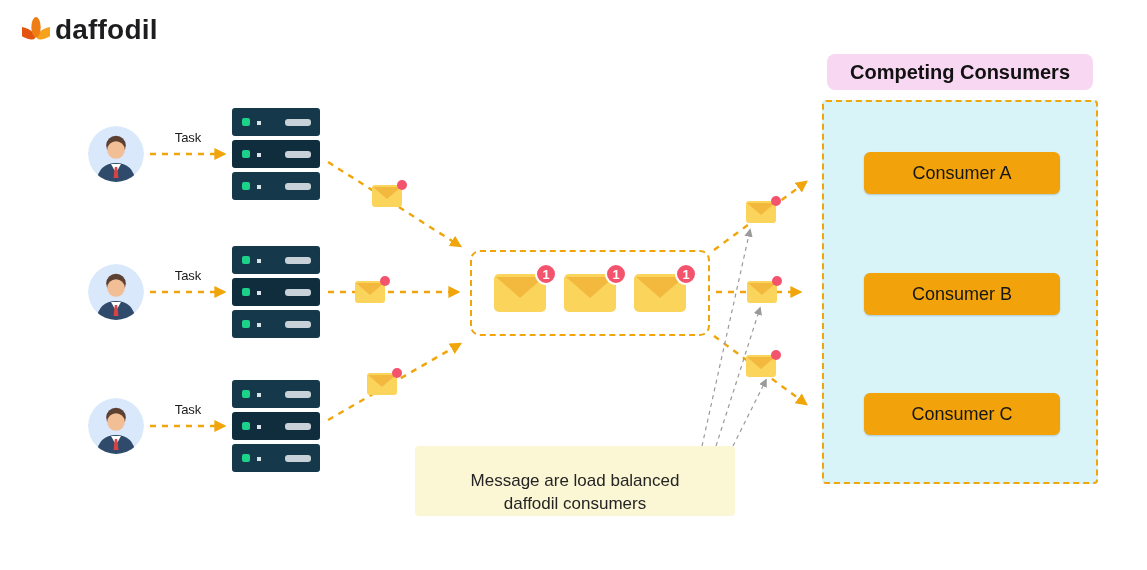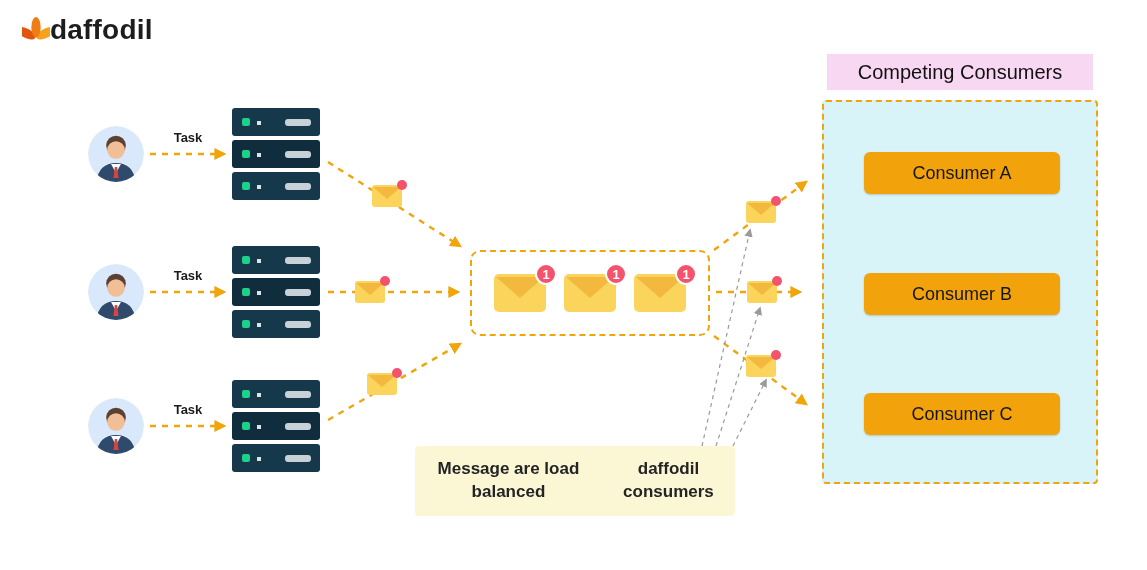--- a/index.html
+++ b/index.html
@@ -15,53 +15,53 @@
   }
   *{box-sizing:border-box}
   body{margin:0;background:#fff;font-family:"Liberation Sans",sans-serif}
   .stage{position:relative;width:1147px;height:570px;background:#fff;overflow:hidden}
   .arrow-layer{position:absolute;left:0;top:0;width:1147px;height:570px;pointer-events:none}
   .oarrow{stroke:var(--arrow-orange);stroke-width:2.4;fill:none;stroke-dasharray:6 6;marker-end:url(#arrow-o)}
   .garrow{stroke:var(--gray-arrow);stroke-width:1.2;fill:none;stroke-dasharray:4 4;marker-end:url(#arrow-g)}
   .mk-o{fill:var(--arrow-orange)}
   .mk-g{fill:var(--gray-arrow)}
 
-  .logo{position:absolute;left:22px;top:14px;display:flex;}
+  .logo{position:absolute;left:22px;top:14px;display:flex;gap:5px}
   .logo-text{font-size:28px;font-weight:700;color:#1D1D1F;letter-spacing:.2px}
 
   .producer{position:absolute;left:88px;width:232px;height:92px}
   .avatar{position:absolute;left:0;top:18px;width:56px;height:56px}
   .avatar svg{display:block}
-  .task-label{position:absolute;left:56px;top:22px;width:88px;text-align:center;font-size:13px;font-weight:700;color:#1B1B1B}
+  .task-label{position:absolute;left:56px;top:22px;width:88px;text-align:center;font-size:13px;font-weight:400;color:#1B1B1B}
   .server{position:absolute;left:144px;top:0;width:88px;height:92px;display:flex;flex-direction:column;gap:4px}
   .s-unit{flex:1;background:var(--server-navy);border-radius:3px;position:relative}
   .s-unit:nth-child(2){background:#0F2D3C}
   .s-unit::before{content:"";position:absolute;left:10px;top:calc(50% - 4px);width:8px;height:8px;border-radius:2px;background:#1ED18A;
                   box-shadow:13px 1px 0 -2px #DCE3E8}
   .s-unit::after{content:"";position:absolute;right:9px;top:calc(50% - 3.5px);width:26px;height:7px;border-radius:3px;background:#C7D1D7}
 
   .queue{position:absolute;left:470px;top:250px;width:240px;height:86px;border:2px dashed var(--arrow-orange);
          border-radius:10px;display:flex;align-items:center;justify-content:center;gap:18px}
   .msg{position:relative;width:52px;height:38px}
   .badge{position:absolute;top:-11px;right:-11px;width:22px;height:22px;border-radius:50%;background:var(--badge-red);
          color:#fff;font-size:13px;font-weight:700;display:flex;align-items:center;justify-content:center;border:2px solid #fff}
 
   .mini{position:absolute;width:30px;height:22px}
   .mini .dot{position:absolute;right:-5px;top:-5px;width:10px;height:10px;border-radius:50%;background:var(--badge-red)}
 
   .consumers-title{position:absolute;left:827px;top:54px;width:266px;height:36px;background:var(--title-pink);
-                   display:flex;align-items:center;justify-content:center;font-size:20px;font-weight:400;color:#111;border-radius:0}
+                   display:flex;align-items:center;justify-content:center;font-size:20px;font-weight:700;color:#111;border-radius:8px}
   .consumers-panel{position:absolute;left:822px;top:100px;width:276px;height:384px;background:var(--panel-cyan);
                    border:2px dashed var(--arrow-orange);border-radius:4px}
   .consumer-btn{position:absolute;left:40px;width:196px;height:42px;background:var(--button-orange);border-radius:6px;
                 display:flex;align-items:center;justify-content:center;font-size:18px;font-weight:400;color:#161616;
                 box-shadow:0 1px 2px rgba(0,0,0,.18)}
 
   .note{position:absolute;left:415px;top:446px;width:320px;height:70px;background:var(--note-yellow);border-radius:4px;
-        display:flex;flex-direction:row;align-items:center;justify-content:flex-start;font-size:17px;font-weight:700;
+        display:flex;flex-direction:column;align-items:center;justify-content:flex-end;font-size:17px;font-weight:400;
         color:#242424;line-height:1.35;text-align:center}
 </style>
 </head>
 <body>
 
 <div class="stage">
 
   <svg class="arrow-layer" viewBox="0 0 1147 570">
     <defs>
       <marker id="arrow-o" viewBox="0 0 10 10" refX="8" refY="5" markerWidth="5" markerHeight="5" orient="auto-start-reverse">

